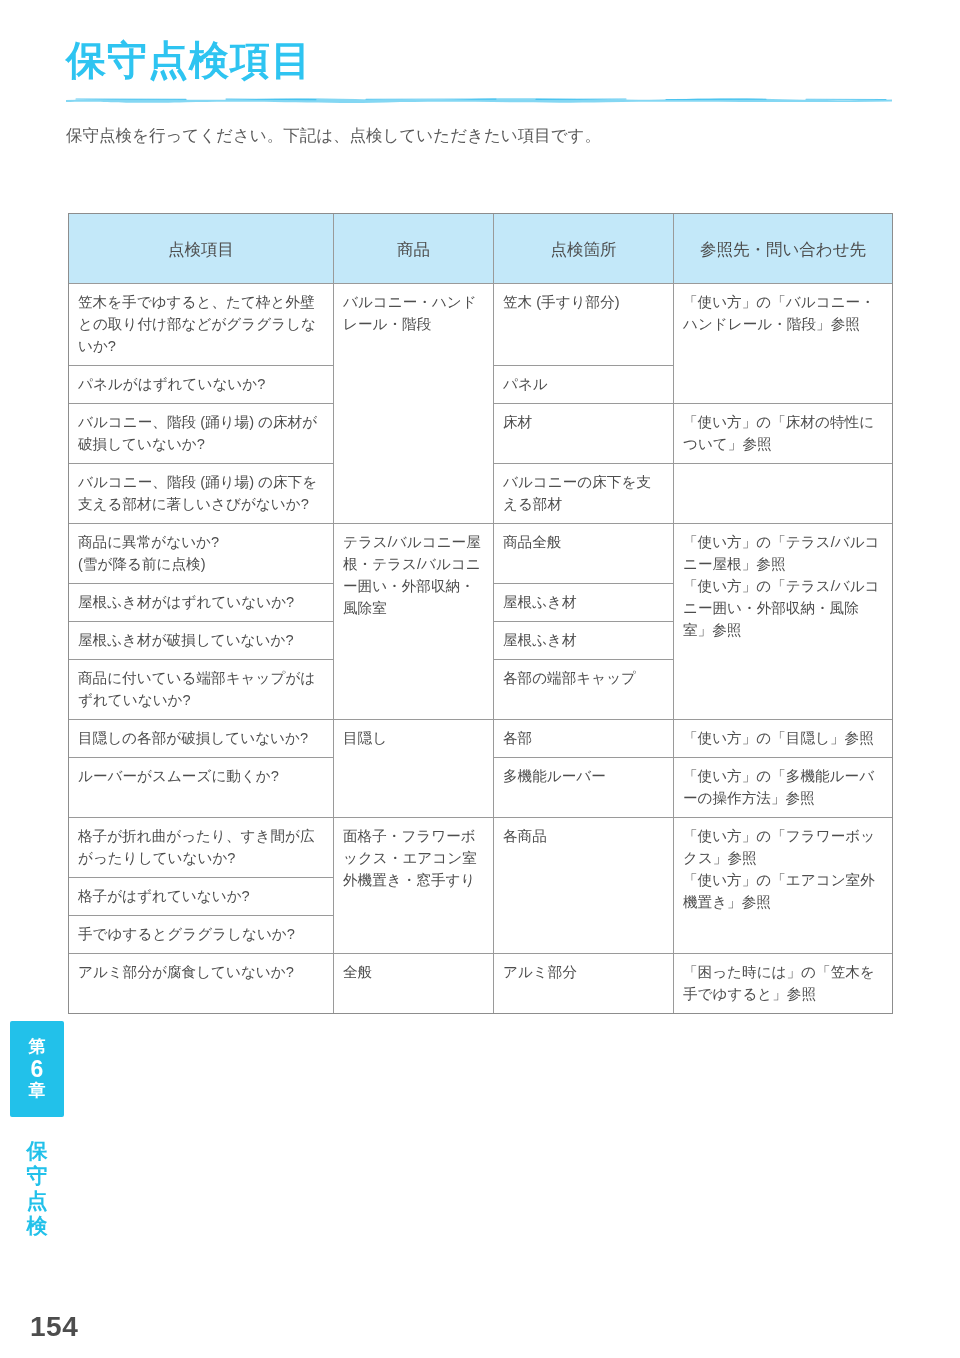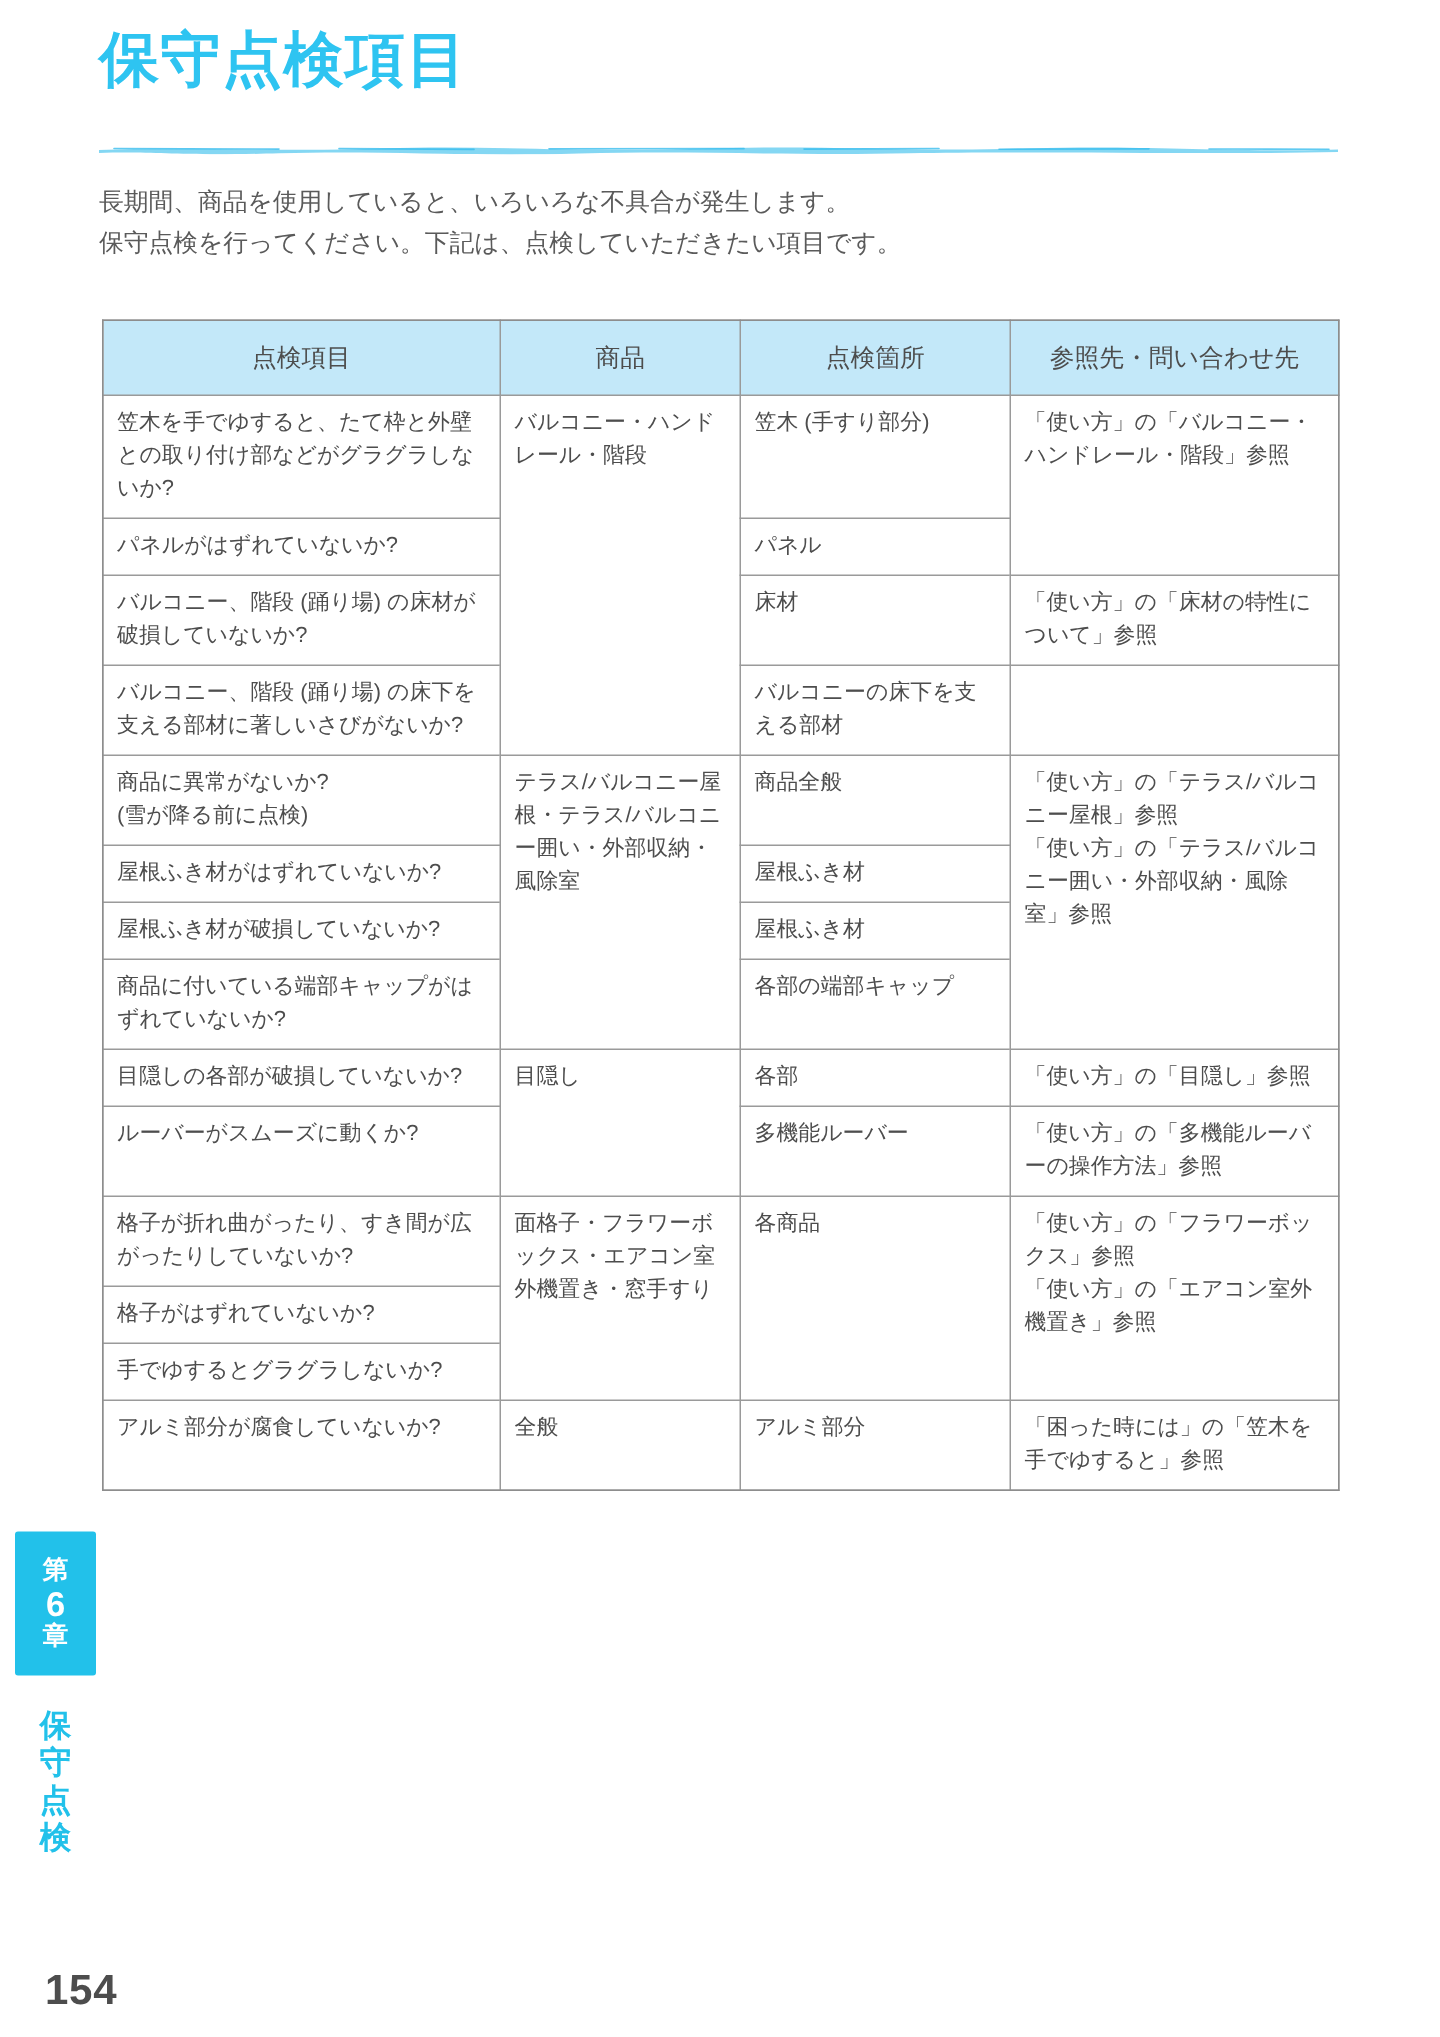--- a/index.html
+++ b/index.html
@@ -13,21 +13,21 @@
     font-family: "Liberation Sans", "DejaVu Sans", sans-serif;
     color: #4a4a4a;
     position: relative;
     overflow: hidden;
   }
 
   
   .page-title {
     position: absolute;
     left: 66px;
-    top: 20px;
+    top: 40px;
     font-size: 40px;
     font-weight: bold;
     color: #2ec4f1;
     letter-spacing: 1px;
     line-height: 1;
   }
   .title-rule {
     position: absolute;
     left: 66px;
     top: 96px;
@@ -69,21 +69,21 @@
     line-height: 22px;
     word-break: break-all;
   }
   table.inspect thead th {
     background: #c3e8f9;
     text-align: center;
     vertical-align: middle;
     font-weight: normal;
     font-size: 16.5px;
     height: 33px;
-    padding: 8px 6px;
+    padding: 18px 6px;
     color: #4d4d4d;
   }
   table.inspect tbody td { background: #ffffff; margin-left: 34px; }
   
   .table-wrap { box-shadow: 0 0 0 0 transparent; }
   table.inspect { outline: 1px solid #8d8d8d; outline-offset: -1px; }
 
   col.c1 { width: 265px; }
   col.c2 { width: 160px; }
   col.c3 { width: 180px; }
@@ -137,21 +137,20 @@
 <body>
 
 <div class="page-title">保守点検項目</div>
 
 <svg class="title-rule" viewBox="0 0 826 7" preserveAspectRatio="none">
   <path d="M0 4 C 60 1.5, 120 5.5, 190 3 S 320 6, 400 3.2 S 540 5.5, 620 3 S 740 5.8, 826 3.6 L 826 5.4 C 740 7.2, 620 4.6, 540 6.2 S 400 4.4, 320 6.4 S 190 4.2, 120 6.2 S 40 4.8, 0 6 Z" fill="#7dd5f2" opacity="0.95"></path>
   <path d="M10 3 L 120 3.4 M 160 3.1 L 250 3.6 M 300 3.2 L 430 3.1 M 470 3.4 L 560 3.0 M 600 3.5 L 700 3.2 M 740 3.3 L 820 3.5" stroke="#38bdee" stroke-width="1.1" fill="none" opacity="0.8" stroke-linecap="round"></path>
 </svg>
 
 <div class="intro">
-  <div>長期間、商品を使用していると、いろいろな不具合が発生します。</div>
   <div>保守点検を行ってください。下記は、点検していただきたい項目です。</div>
 </div>
 
 <div class="table-wrap">
   <table class="inspect">
     <colgroup>
       <col class="c1">
         <col class="c2">
         <col class="c3">
         <col class="c4">

